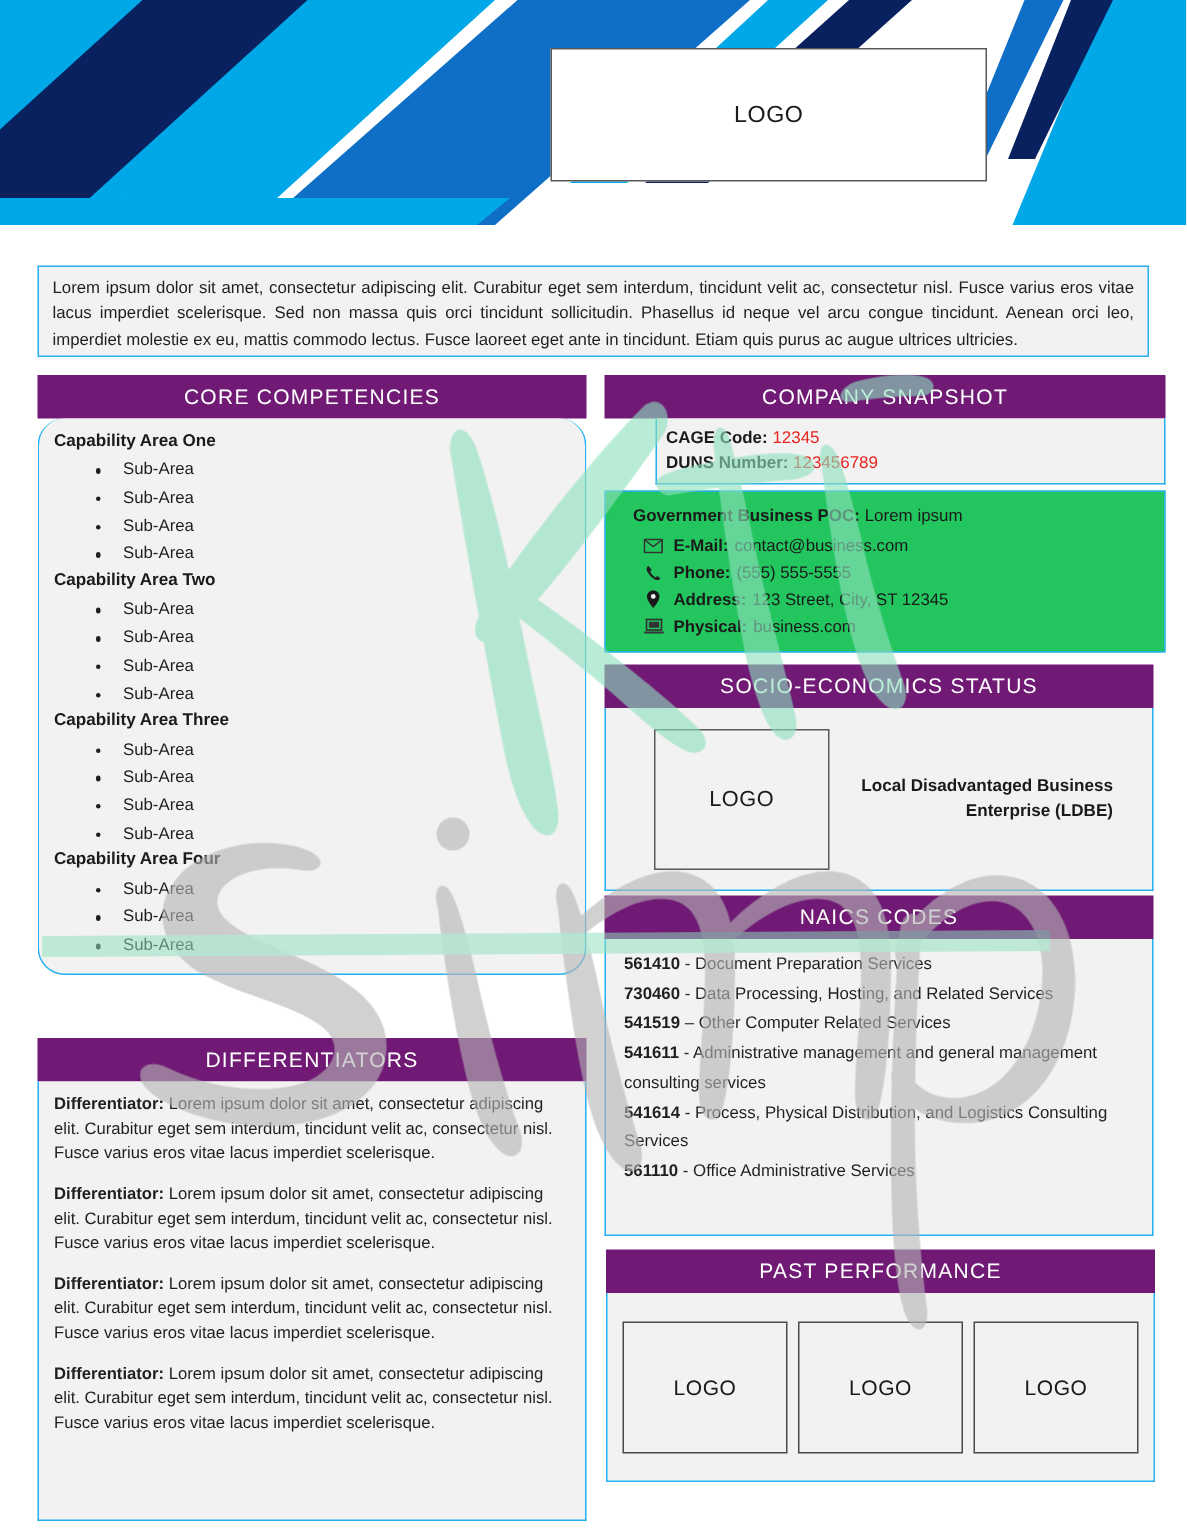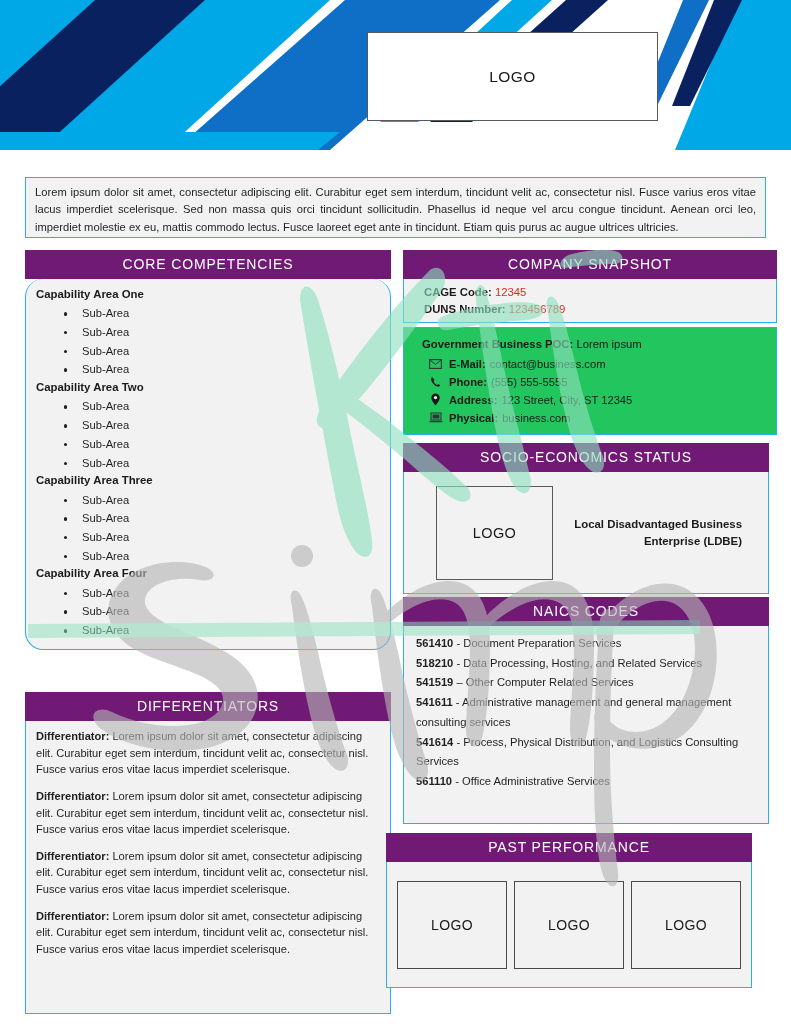--- a/index.html
+++ b/index.html
@@ -191,21 +191,22 @@
     top: 250px;
     width: 374px;
     height: 185px;
   }
   #snapshot-ids {
     background: #f2f2f2;
     border: 1.6px solid #25b0ef;
     border-top: none;
     box-sizing: border-box;
     height: 44px;
-    padding: 5px 0 0 20px;
+    padding: 5px 0 0 6px;
+    margin-left: 34px;
   }
   .id-line {
     font-size: 11.3px;
     line-height: 1.48;
     color: #1a1a1a;
   }
   .id-label { font-weight: bold; }
   .id-value { color: #e8241f; }
 
   #snapshot-poc {
@@ -297,21 +298,21 @@
   }
   .naics-line {
     font-size: 11.2px;
     line-height: 1.76;
     color: #1f1f1f;
   }
   .naics-code { font-weight: bold; }
 
   
   #past-perf {
-    left: 386px;
+    left: 404px;
     top: 833px;
     width: 366px;
     height: 156px;
   }
   #past-perf .panel-body {
     height: 126px;
     padding: 11px 10px 11px 10px;
     display: flex;
     gap: 7px;
     align-items: center;
@@ -492,21 +493,21 @@
         <span class="logo-text">LOGO</span>
       </div>
       <div id="socio-caption">Local Disadvantaged Business Enterprise (LDBE)</div>
     </div>
   </div>
 
   <div class="panel" id="naics">
     <div class="panel-head">NAICS CODES</div>
     <div class="panel-body">
       <div class="naics-line"><span class="naics-code">561410</span><span> - </span><span>Document Preparation Services</span></div>
-      <div class="naics-line"><span class="naics-code">518210</span><span> - </span><span>Data Processing, Hosting, and Related Services</span></div>
+      <div class="naics-line"><span class="naics-code">730460</span><span> - </span><span>Data Processing, Hosting, and Related Services</span></div>
       <div class="naics-line"><span class="naics-code">541519</span><span> – </span><span>Other Computer Related Services</span></div>
       <div class="naics-line"><span class="naics-code">541611</span><span> - </span><span>Administrative management and general management consulting services</span></div>
       <div class="naics-line"><span class="naics-code">541614</span><span> - </span><span>Process, Physical Distribution, and Logistics Consulting Services</span></div>
       <div class="naics-line"><span class="naics-code">561110</span><span> - </span><span>Office Administrative Services</span></div>
     </div>
   </div>
 
   <div class="panel" id="past-perf">
     <div class="panel-head">PAST PERFORMANCE</div>
     <div class="panel-body">

